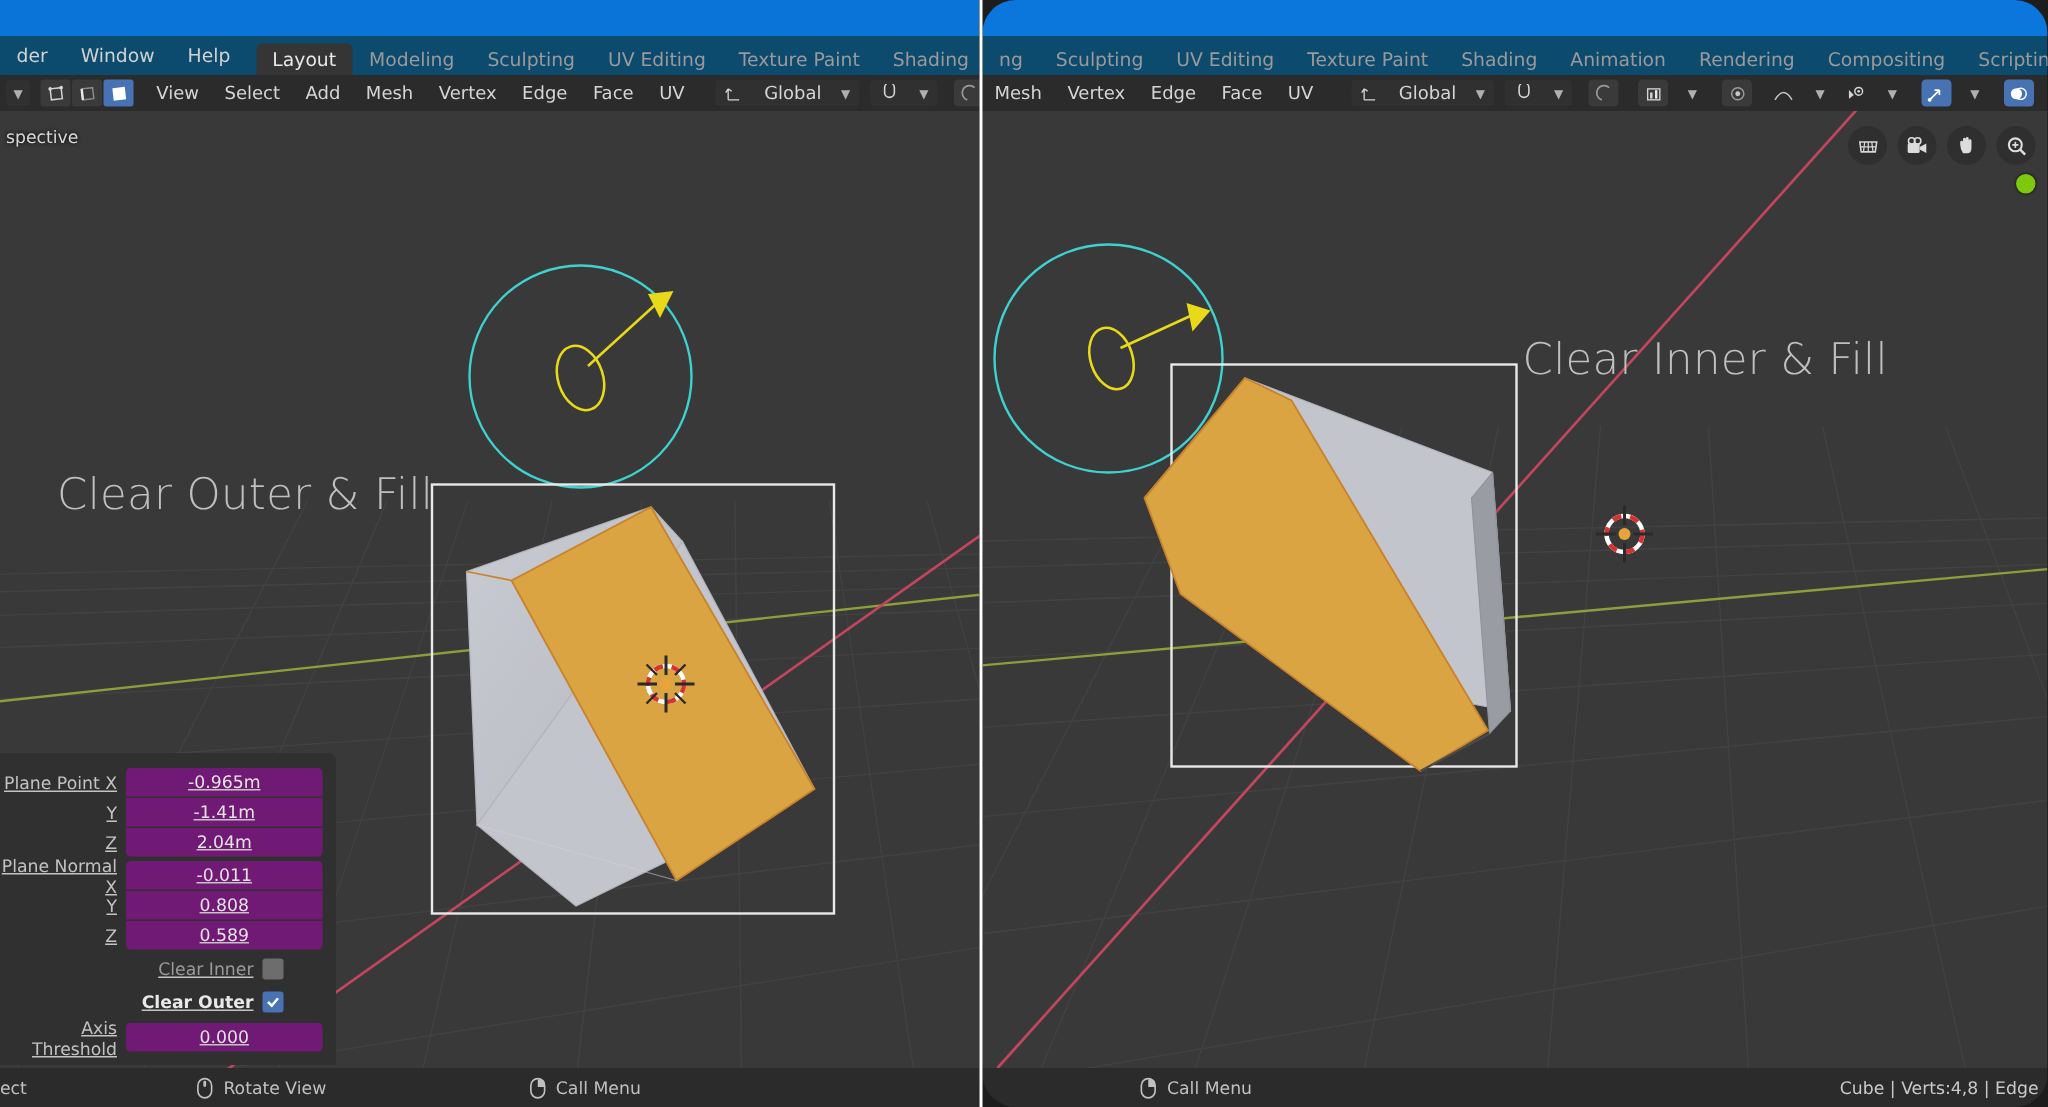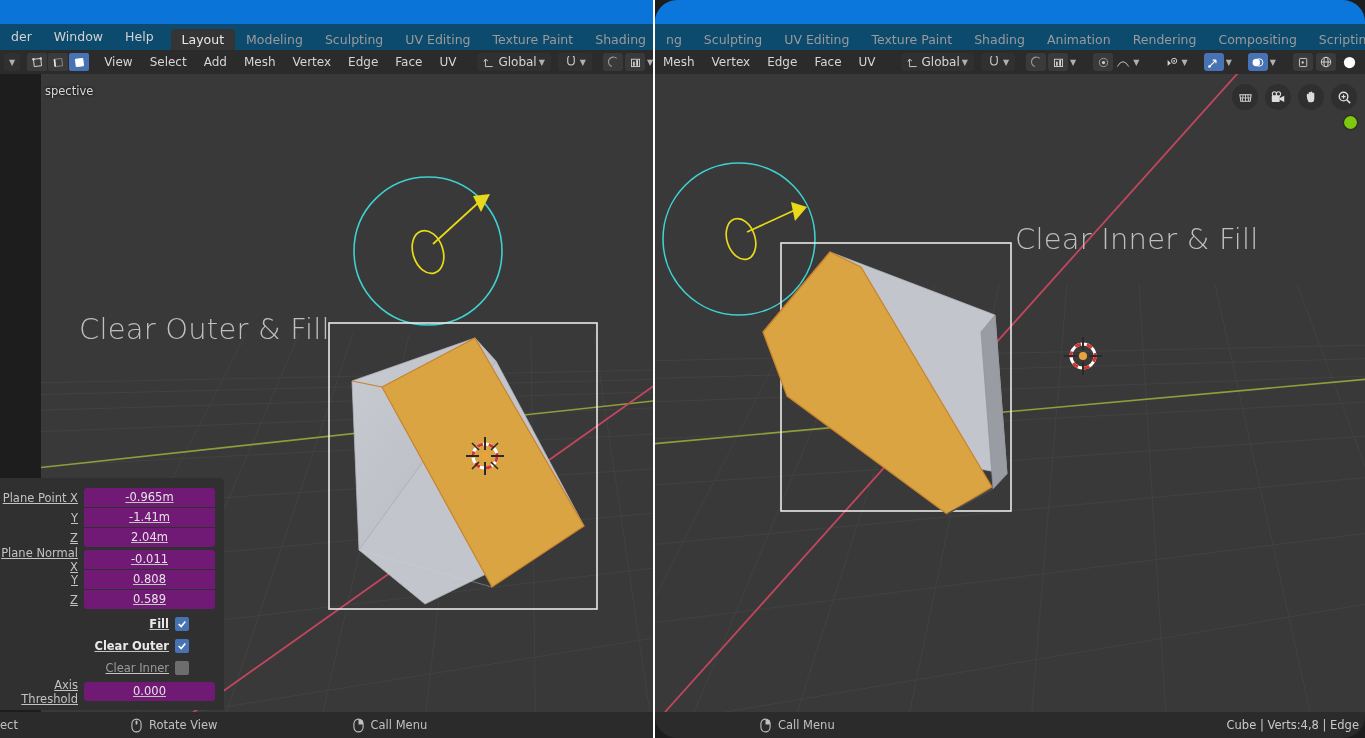--- a/index.html
+++ b/index.html
@@ -49,38 +49,38 @@
     display: flex; align-items: center; gap: 4px; background: #303030;
     border-radius: 3px; height: 18px; padding: 0 5px; margin-left: 4px;
   }
   .selmode { display: flex; gap: 1px; margin: 0 6px; }
   .selmode i {
     width: 20px; height: 18px; background: #3a3a3a; border-radius: 2px;
     display: flex; align-items: center; justify-content: center;
   }
   .selmode i.on { background: #4772b3; }
   .grp {
-    display: flex; align-items: center; gap: 2px; background: #303030;
+    display: flex; align-items: center; gap: 13px; background: #303030;
     border-radius: 3px; height: 18px; padding: 0 6px;
   }
   .grp.flat { background: transparent; }
   .btnbox {
     width: 20px; height: 18px; background: #3a3a3a; border-radius: 3px;
     display: flex; align-items: center; justify-content: center;
   }
   .btnbox.on { background: #4772b3; }
   .chev { font-size: 8px; color: #b0b0b0; }
   .spacer { flex: 1 1 auto; }
 
   
   .viewport {
     position: absolute; left: 0; top: 74px; width: 100%;
     background: #393939; overflow: hidden;
   }
-  #vp-left  { height: 642px; margin-left: 41px; }
+  #vp-left  { height: 642px; }
   #vp-right { height: 638px; }
   .vp-canvas { position: absolute; inset: 0; }
   .vp-label {
     position: absolute; left: 4px; top: 10px; font-size: 11.5px;
     color: #d8d8d8; text-shadow: 0 0 3px #000;
   }
 
   
   .caption {
     position: absolute; font-size: 29px; color: #bfbfbf;
@@ -316,44 +316,34 @@
       </div>
       <div class="oprow grp-mid">
         <span class="lbl">Y</span>
         <span class="fld">0.808</span>
       </div>
       <div class="oprow grp-bot">
         <span class="lbl">Z</span>
         <span class="fld">0.589</span>
       </div>
 
-      <div class="oprow" style="margin-top:5px">
-        <span class="lbl wide bold">Fill</span>
+      <div class="oprow" style="margin-top:3px">
+        <span class="lbl wide dim">Clear Inner</span>
         <span class="cbwrap">
-          <span class="cb checked">
-            <svg width="10" height="10" viewBox="0 0 12 12">
-                <path d="M2 6 L5 9 L10 3" stroke="#ffffff" stroke-width="2" fill="none"></path>
-              </svg>
-          </span>
+          <span class="cb"></span>
         </span>
       </div>
       <div class="oprow" style="margin-top:3px">
         <span class="lbl wide bold">Clear Outer</span>
         <span class="cbwrap">
           <span class="cb checked">
             <svg width="10" height="10" viewBox="0 0 12 12">
                 <path d="M2 6 L5 9 L10 3" stroke="#ffffff" stroke-width="2" fill="none"></path>
               </svg>
           </span>
-        </span>
-      </div>
-      <div class="oprow" style="margin-top:3px">
-        <span class="lbl wide dim">Clear Inner</span>
-        <span class="cbwrap">
-          <span class="cb"></span>
         </span>
       </div>
       <div class="oprow" style="margin-top:5px">
         <span class="lbl">Axis Threshold</span>
         <span class="fld">0.000</span>
       </div>
     </div>
 
     <div class="statusbar">
       <span style="padding-left:0px">ect</span>

